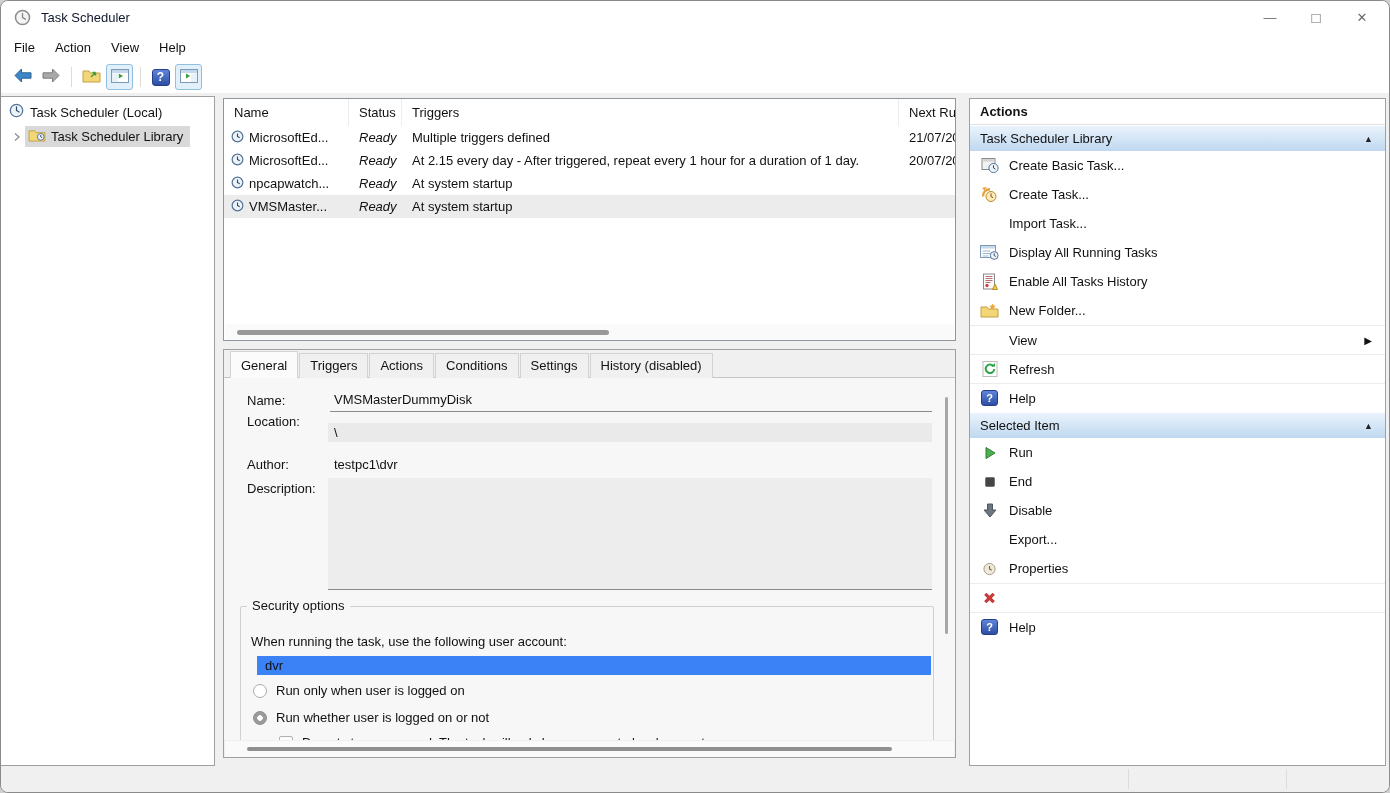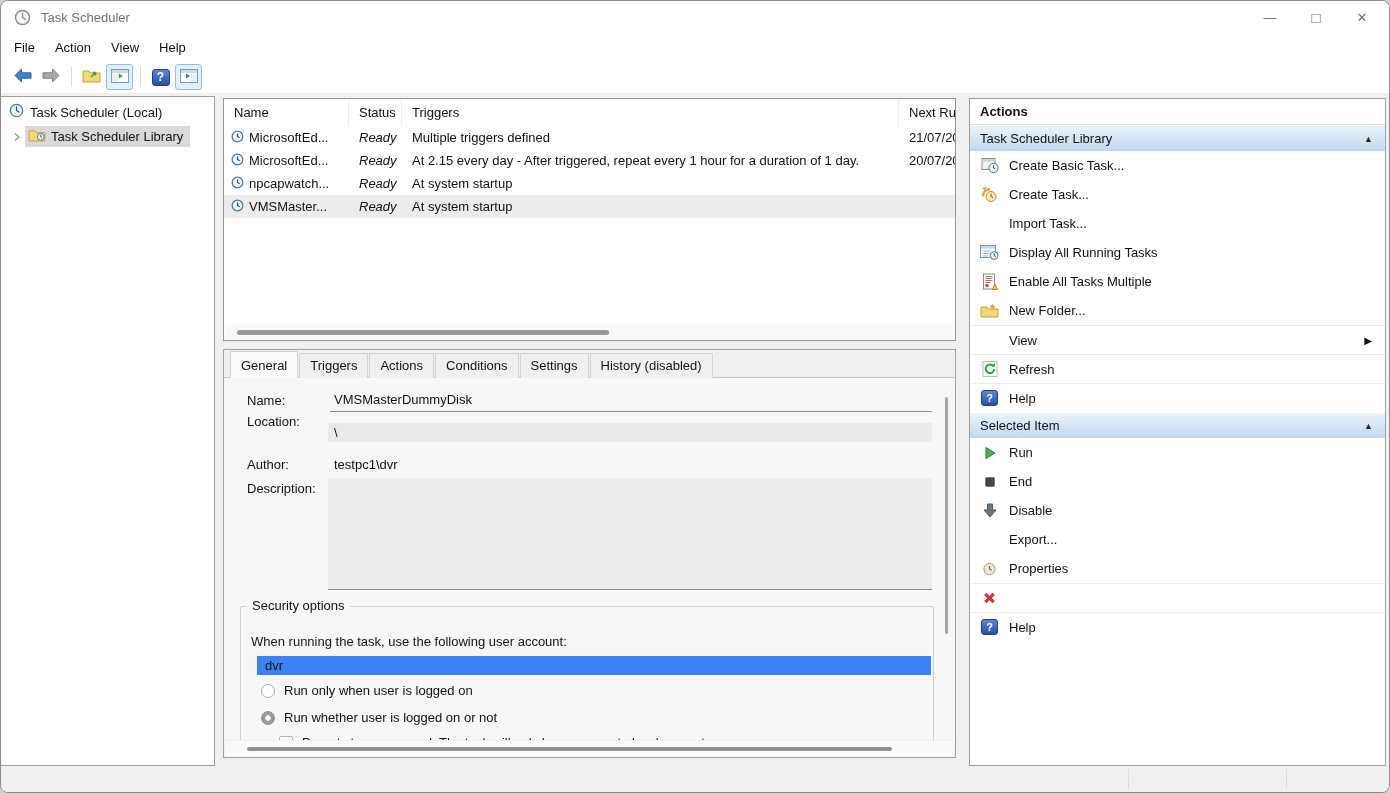--- a/index.html
+++ b/index.html
@@ -15,21 +15,21 @@
     position:absolute; inset:0;
     background:#f0f0f0;
     border:1px solid #8a8a8a;
     border-radius:8px;
     overflow:hidden;
   }
 
   
   .titlebar { position:absolute; top:0; left:0; right:0; height:33px; background:#ffffff; }
   .title-icon { position:absolute; left:13px; top:8px; }
-  .title-text { position:absolute; left:40px; top:9px; font-size:13px; color:#737373; }
+  .title-text { position:absolute; left:40px; top:9px; font-size:13px; color:#0f172a; }
   .win-controls { position:absolute; right:4px; top:0; height:33px; display:flex; }
   .win-btn { width:46px; height:33px; display:flex; align-items:center; justify-content:center; color:#6b6b6b; font-size:13px; }
   .win-btn.max { font-size:15px; }
 
   
   .menubar { position:absolute; top:33px; left:0; right:0; height:27px; background:#fff; display:flex; align-items:center; padding-left:3px; }
   .menu-item { padding:4px 10px; color:#111; }
 
   
   .toolbar { position:absolute; top:60px; left:0; right:0; height:32px; background:#fff; display:flex; align-items:center; padding-left:8px; }
@@ -69,21 +69,21 @@
   .details-content { position:absolute; left:0; right:0; top:27px; bottom:17px; background:#f7f7f7; border-top:1px solid #c6c6c6; overflow:hidden; }
   .f-label { position:absolute; left:23px; }
   .name-field { position:absolute; left:106px; top:8px; width:602px; height:26px; border-bottom:1px solid #8a8a8a; padding:6px 0 0 4px; }
   .loc-stripe { position:absolute; left:104px; top:45px; width:604px; height:19px; background:#eaeaea; padding:2px 0 0 6px; }
   .author-val { position:absolute; left:110px; top:79px; }
   .desc-box { position:absolute; left:104px; top:100px; width:604px; height:112px; background:#ededed; border-bottom:1px solid #8a8a8a; }
   .groupbox { position:absolute; left:16px; top:228px; width:694px; height:200px; border:1px solid #d0d0d0; border-radius:2px; }
   .groupbox-title { position:absolute; top:-9px; left:6px; background:#f7f7f7; padding:0 5px; }
   .gb-caption { position:absolute; left:10px; top:27px; }
   .gb-stripe { position:absolute; left:2px; top:49px; right:2px; height:19px; background:#3b82f6; padding:2px 0 0 8px;margin-left:14px; }
-  .radio-row { position:absolute; left:20px; display:flex; align-items:center; gap:9px; }
+  .radio-row { position:absolute; left:12px; display:flex; align-items:center; gap:9px; }
   .radio { width:14px; height:14px; border:1px solid #ababab; border-radius:50%; background:#fff; flex:0 0 auto; }
   .radio.on { border-color:#8e8e8e; background:radial-gradient(circle, #ffffff 0 2.5px, #9a9a9a 3px 100%); }
   .check-row { position:absolute; left:38px; display:flex; align-items:center; gap:9px; }
   .checkbox { width:14px; height:14px; border:1px solid #b2b2b2; border-radius:2px; background:#fcfcfc; flex:0 0 auto; }
   .details-vscroll { position:absolute; right:7px; top:47px; width:3px; height:237px; background:#a6a6a6; border-radius:2px; z-index:5; }
   .details-hscroll { position:absolute; left:1px; right:1px; bottom:0; height:16px; background:#fafafa; }
   .details-hthumb { position:absolute; left:22px; top:6px; width:645px; height:4px; background:#8f8f8f; border-radius:2px; }
 
   
   .actions-panel { position:absolute; left:968px; top:97px; width:417px; height:668px; background:#fff; border:1px solid #a0a0a0; }
@@ -346,21 +346,21 @@
     </div>
     <div class="act-row">
       <span class="act-icon">
           <svg width="16" height="17" viewBox="0 0 16 17">
             <rect x="1.5" y="1" width="11" height="15" fill="#fdfdfd" stroke="#8a8a8a"></rect>
             <path d="M3.5 3.5h7M3.5 5.5h7M3.5 7.5h7M3.5 9.5h5" stroke="#b06060" stroke-width="0.9"></path>
             <circle cx="5" cy="12.5" r="1.7" fill="#c94747"></circle>
             <path d="M10.5 16.5 13 11l2.5 5.5z" fill="#f5c84b" stroke="#b9921f"></path>
           </svg>
         </span>
-      <span class="act-label">Enable All Tasks Multiple</span>
+      <span class="act-label">Enable All Tasks History</span>
     </div>
     <div class="act-row">
       <span class="act-icon">
           <svg width="19" height="15" viewBox="0 0 19 15">
             <path d="M1 4h6l1.5 2H18v8H1z" fill="#f3d678" stroke="#c4a13f"></path>
             <path d="M12.5 0.5l1 2.1 2.3.3-1.7 1.6.4 2.2-2-1.1-2 1.1.4-2.2L9.2 2.9l2.3-.3z" fill="#f0a63c"></path>
           </svg>
         </span>
       <span class="act-label">New Folder...</span>
     </div>

